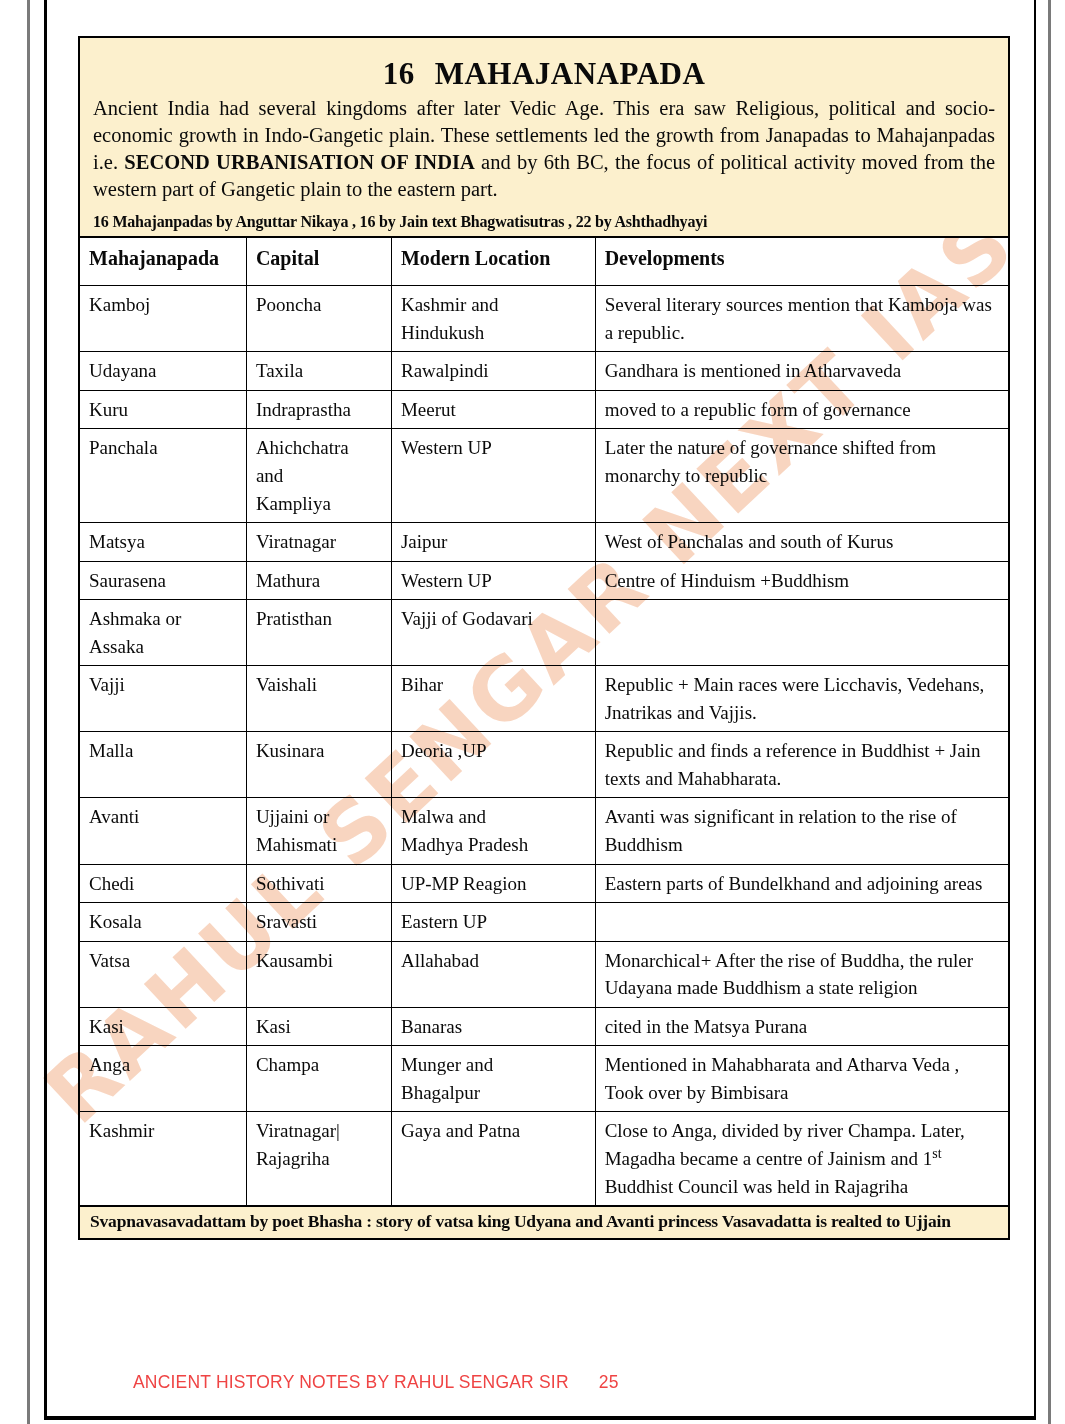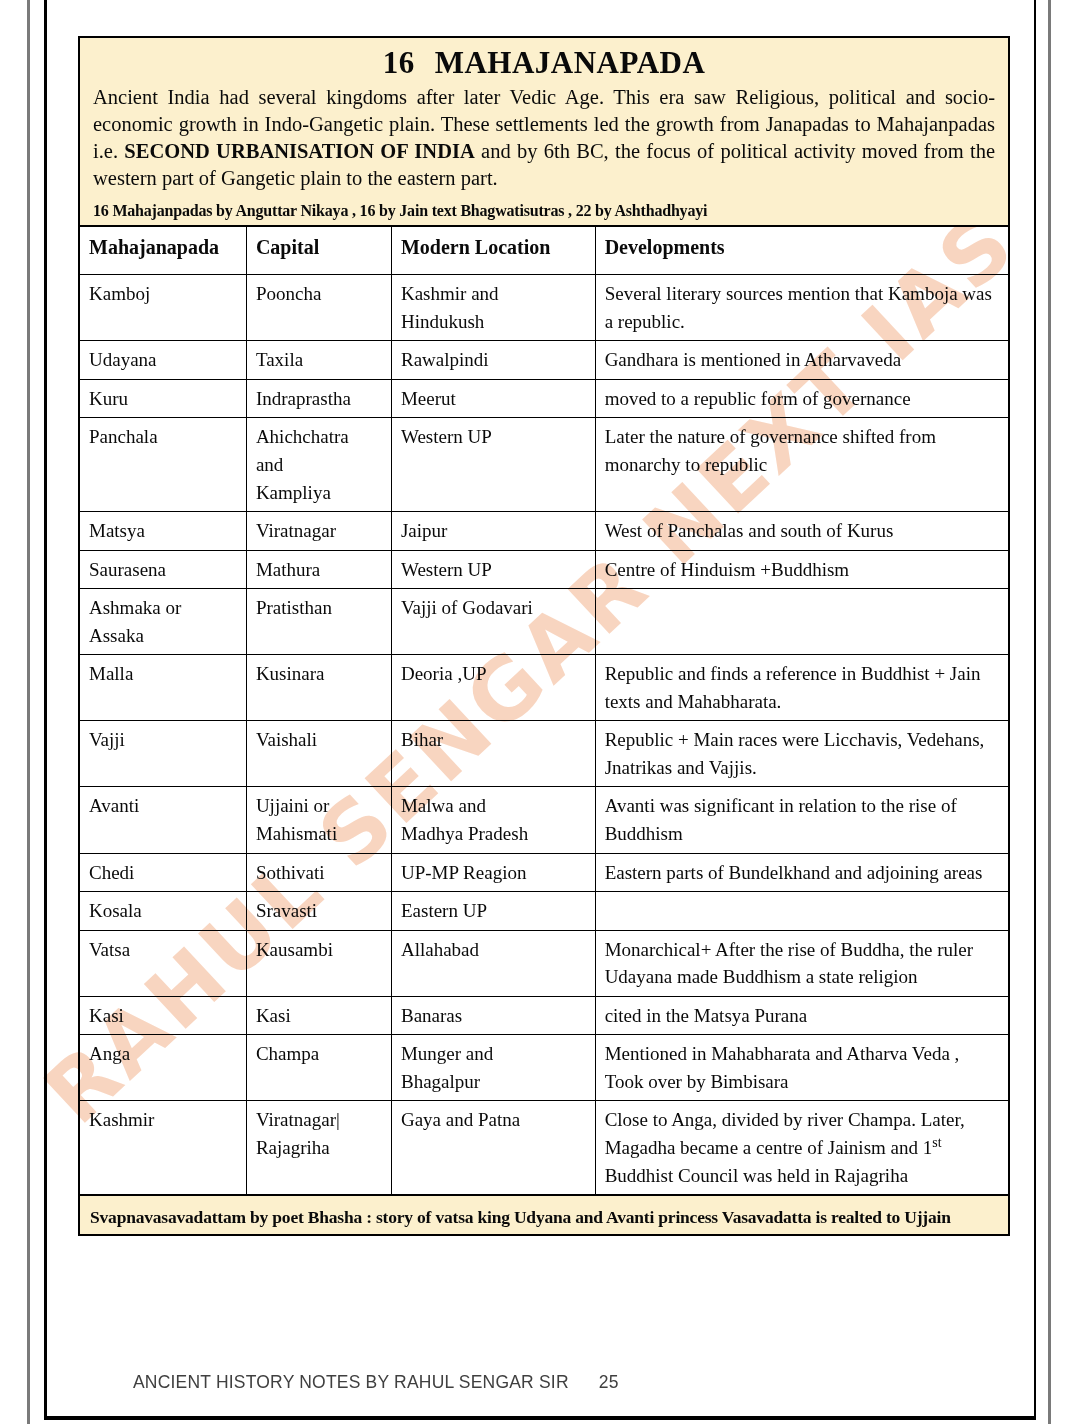--- a/index.html
+++ b/index.html
@@ -40,21 +40,21 @@
   }
   .content {
     position: absolute;
     left: 78px; top: 36px;
     width: 932px;
     z-index: 1;
   }
   .header-box {
     background: var(--panel-bg, #fcf0cd);
     border: 2px solid var(--border-black, #000);
-    padding: 5px 13px 3px 13px;
+    padding: 16px 13px 3px 13px;
   }
   .page-title {
     text-align: center;
     font-weight: bold;
     font-size: 31px;
     line-height: 1.3;
     letter-spacing: 0.5px;
   }
   .page-title .title-num { margin-right: 20px; }
   .intro {
@@ -93,33 +93,33 @@
     padding: 6px 9px 12px 9px;
   }
   .mj-table td sup { font-size: 14px; line-height: 0; }
   .note-bar {
     background: var(--panel-bg, #fcf0cd);
     border: 2px solid var(--border-black, #000);
     margin-top: -2px;
     font-weight: bold;
     font-size: 17.5px;
     letter-spacing: -0.2px;
-    padding: 11px 10px 6px 10px;
+    padding: 4px 10px 6px 10px;
     white-space: nowrap;
   }
   .footer {
     position: absolute;
     left: 133px; top: 1372px;
     z-index: 1;
     display: flex;
     align-items: baseline;
     gap: 30px;
     font-family: "Liberation Sans", sans-serif;
     font-size: 17.5px;
-    color: #404040;
+    color: #ef4444;
     letter-spacing: 0.2px;
   }
 </style>
 </head>
 <body>
 
 <div class="watermark">RAHUL SENGAR NEXT IAS</div>
 <div class="frame-gray"></div>
 <div class="frame-black"></div>
 
@@ -190,30 +190,30 @@
     <td>Western UP</td>
     <td>Centre of Hinduism +Buddhism</td>
   </tr>
         <tr>
     <td>Ashmaka or Assaka</td>
     <td>Pratisthan</td>
     <td>Vajji of Godavari</td>
     <td></td>
   </tr>
         <tr>
+    <td>Vajji</td>
+    <td>Vaishali</td>
+    <td>Bihar</td>
+    <td>Republic + Main races were Licchavis, Vedehans, Jnatrikas and Vajjis.</td>
+  </tr>
+        <tr>
     <td>Malla</td>
     <td>Kusinara</td>
     <td>Deoria ,UP</td>
     <td>Republic and finds a reference in Buddhist + Jain texts and Mahabharata.</td>
-  </tr>
-        <tr>
-    <td>Vajji</td>
-    <td>Vaishali</td>
-    <td>Bihar</td>
-    <td>Republic + Main races were Licchavis, Vedehans, Jnatrikas and Vajjis.</td>
   </tr>
         <tr>
     <td>Avanti</td>
     <td>Ujjaini or
 Mahismati</td>
     <td>Malwa and
 Madhya Pradesh</td>
     <td>Avanti was significant in relation to the rise of Buddhism</td>
   </tr>
         <tr>

